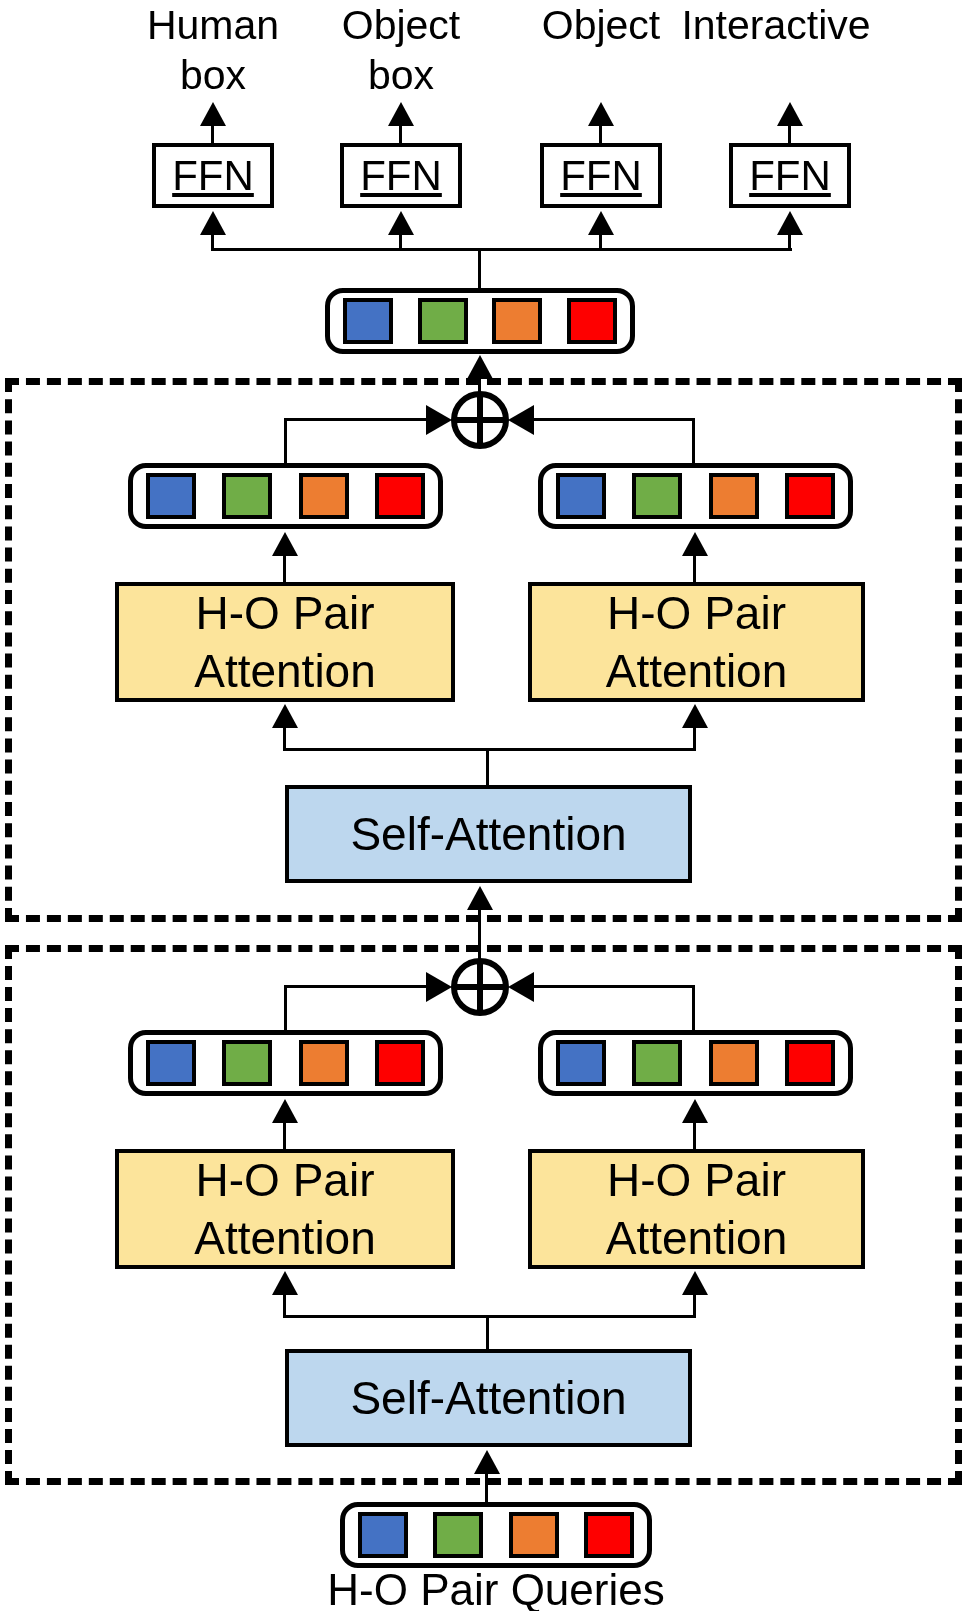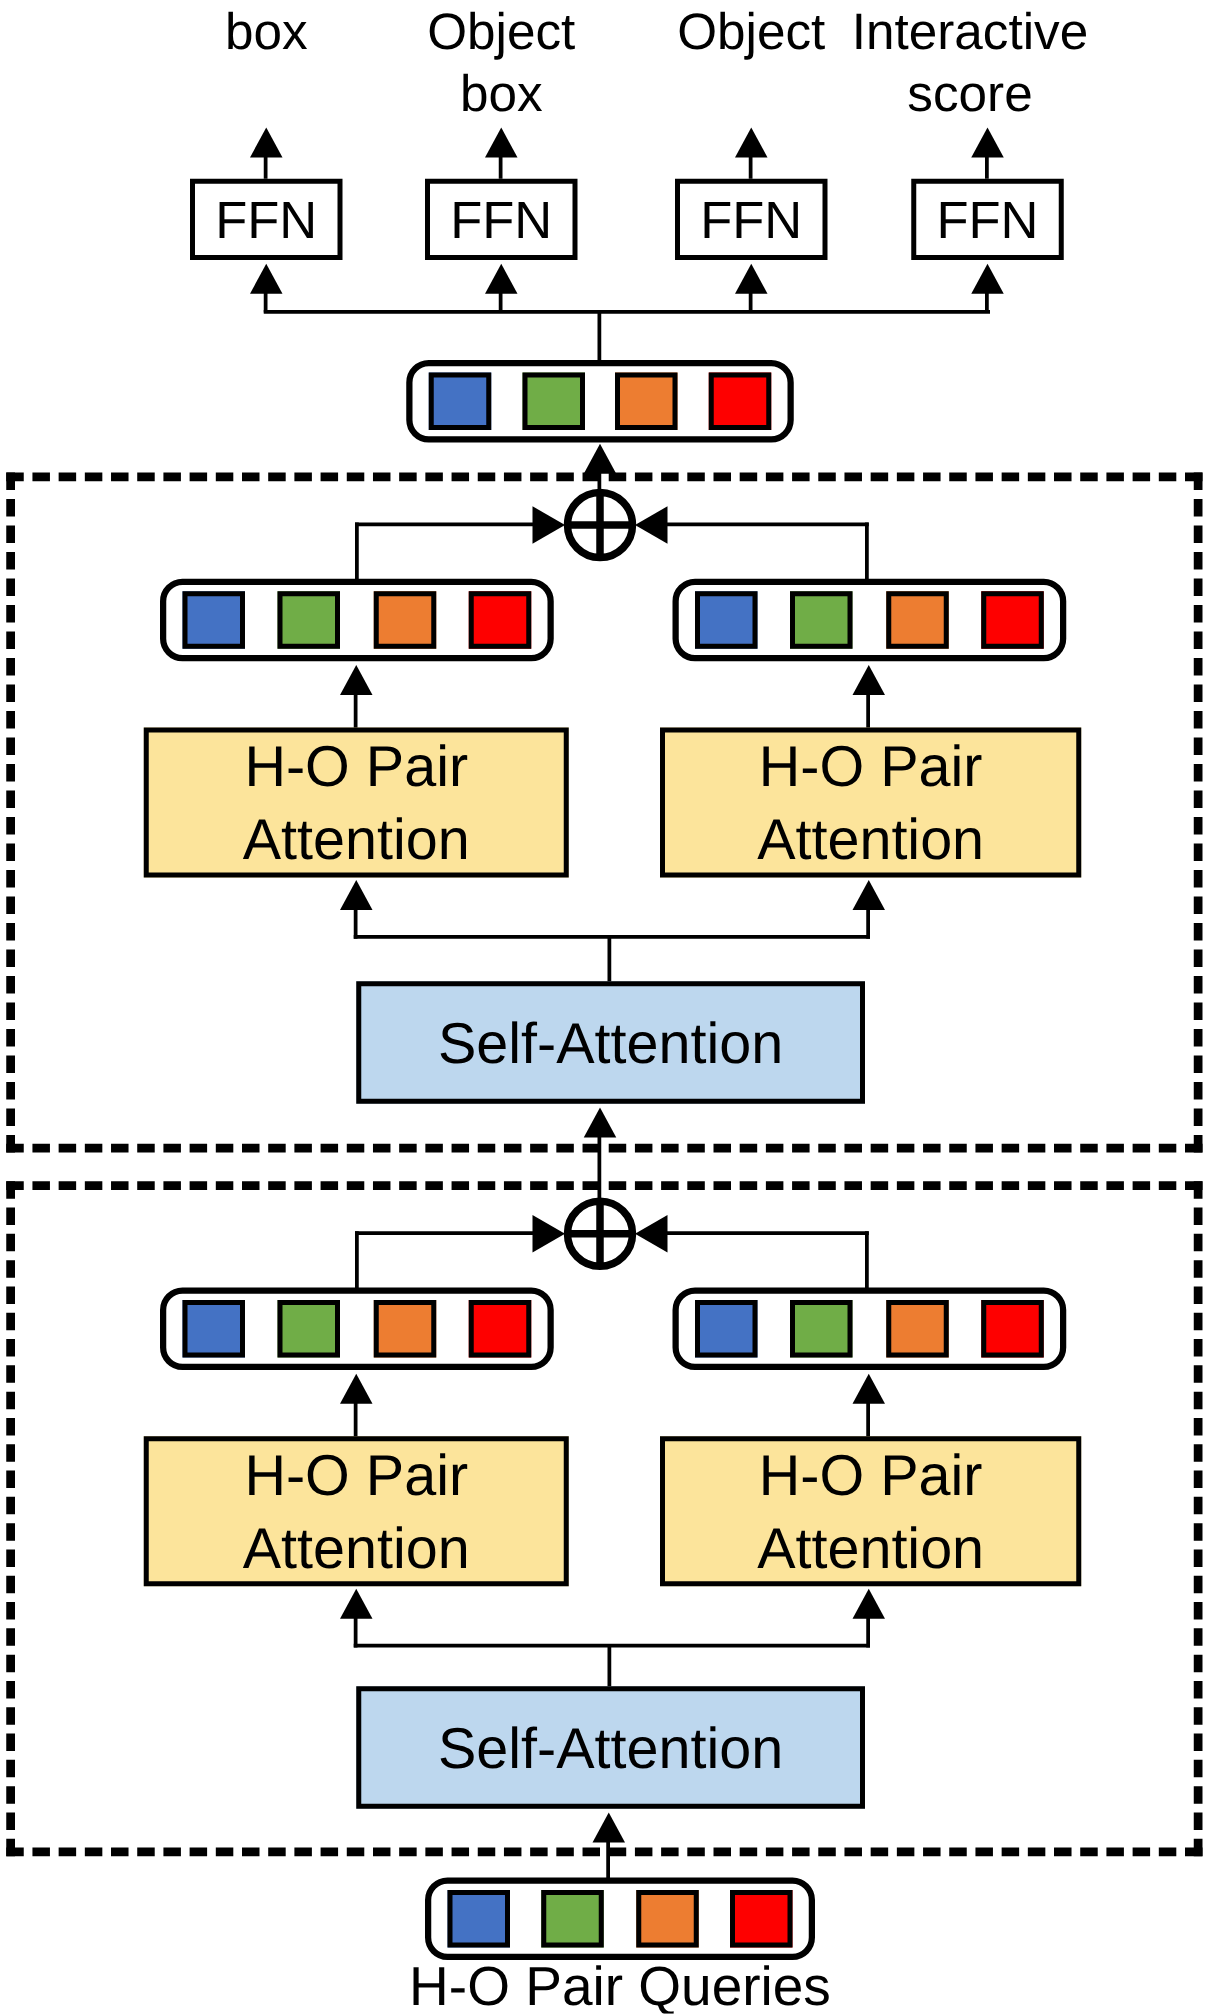--- a/index.html
+++ b/index.html
@@ -11,21 +11,21 @@
   .hl { position:absolute; height:3px; background:#000; }
 
   .arr { position:absolute; width:0; height:0; }
   .arr-up    { border-left:13px solid transparent; border-right:13px solid transparent; border-bottom:24px solid #000; }
   .arr-right { border-top:15px solid transparent; border-bottom:15px solid transparent; border-left:26px solid #000; }
   .arr-left  { border-top:15px solid transparent; border-bottom:15px solid transparent; border-right:26px solid #000; }
 
   .label { position:absolute; text-align:center; font-size:41px; line-height:50px; }
 
   .ffn { position:absolute; width:122px; height:65px; border:4px solid #000; background:#fff;
-         display:flex; align-items:center; justify-content:center; font-size:42px; }
+         display:flex; align-items:center; justify-content:center; font-size:42px;text-decoration:underline; }
 
   .tokenbar { position:absolute; height:66px; border:5px solid #000; border-radius:18px; background:#fff;
               display:flex; align-items:center; justify-content:space-between; padding:0 13px; }
   .token { width:50px; height:46px; border:4px solid #000; }
 
   .attn { position:absolute; border:4px solid #000; text-align:center;
           display:flex; flex-direction:column; align-items:center; justify-content:center;
           font-size:46px; line-height:58px; }
 
   .sa { position:absolute; border:4px solid #000;
@@ -34,32 +34,32 @@
   .dashedbox { position:absolute; border:7px dashed #000; }
 
   .queries { position:absolute; text-align:center; font-size:44px; }
 </style>
 </head>
 <body>
 
 <div id="canvas">
 
   <div class="label" style="left:113px;top:0;width:200px">
+    <div>Human</div>
     <div>box</div>
   </div>
   <div class="label" style="left:301px;top:0;width:200px">
     <div>Object</div>
     <div>box</div>
   </div>
   <div class="label" style="left:501px;top:0;width:200px">
     <div>Object</div>
   </div>
   <div class="label" style="left:664px;top:0;width:224px">
     <div>Interactive</div>
-    <div>score</div>
   </div>
 
   <div class="arr arr-up" style="left:200px;top:102px"></div>
   <div class="vl" style="left:211px;top:124px;height:21px"></div>
   <div class="arr arr-up" style="left:388px;top:102px"></div>
   <div class="vl" style="left:399px;top:124px;height:21px"></div>
   <div class="arr arr-up" style="left:588px;top:102px"></div>
   <div class="vl" style="left:599px;top:124px;height:21px"></div>
   <div class="arr arr-up" style="left:777px;top:102px"></div>
   <div class="vl" style="left:788px;top:124px;height:21px"></div>

